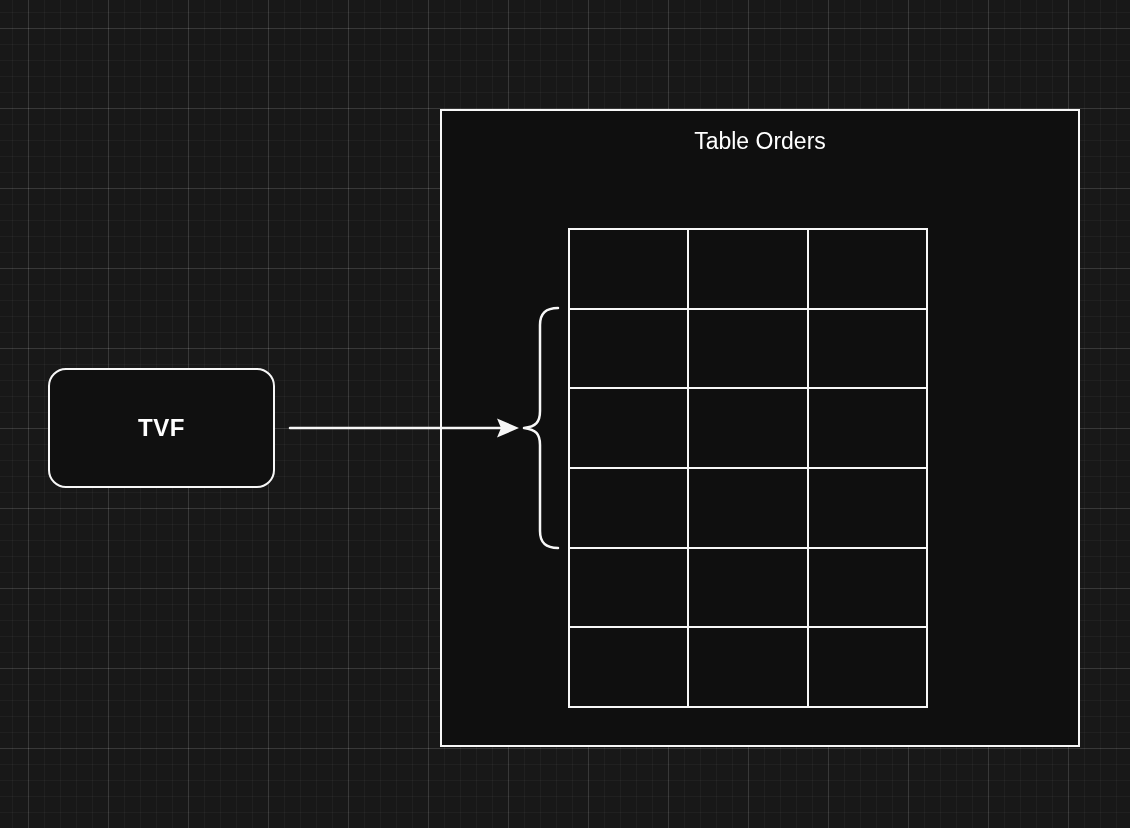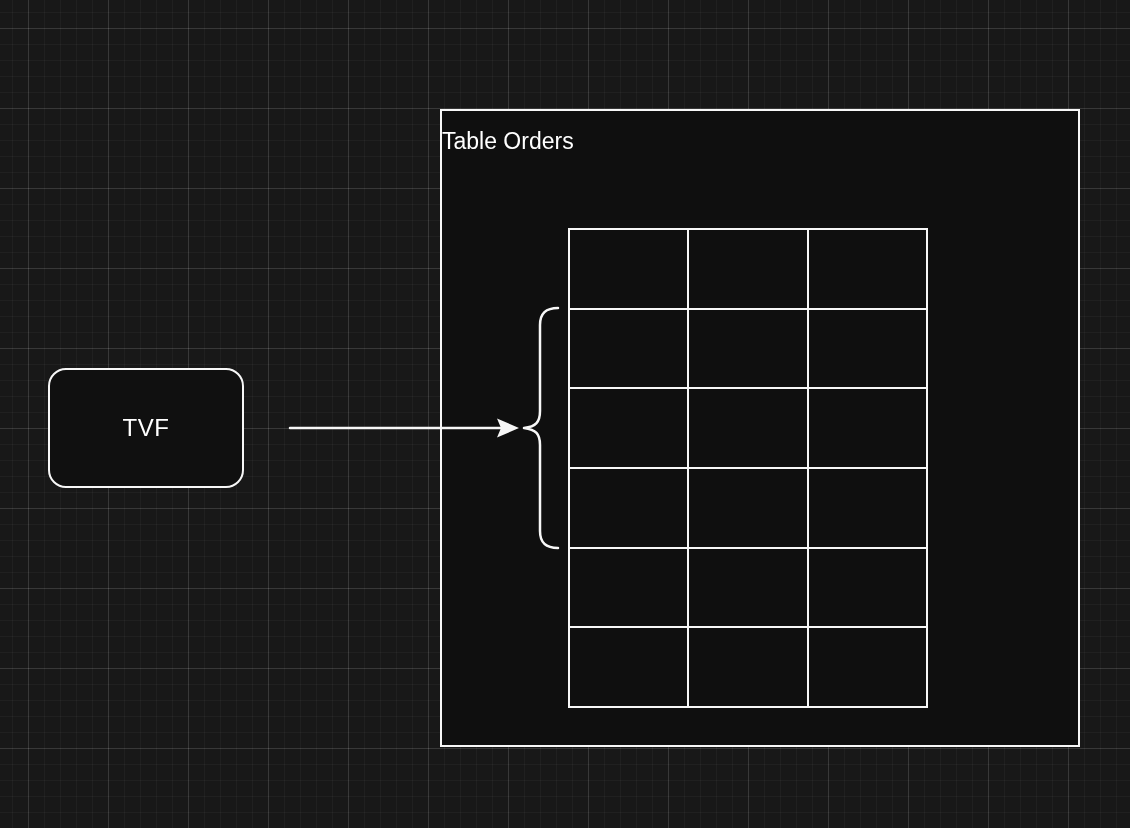--- a/index.html
+++ b/index.html
@@ -21,50 +21,51 @@
       linear-gradient(to bottom, rgba(255,255,255,0.035) 1px, transparent 1px);
     background-size: 80px 80px, 80px 80px, 16px 16px, 16px 16px;
     background-position: 28px 28px, 28px 28px, 12px 12px, 12px 12px;
   }
 
   
   .tvf-node {
     position: absolute;
     left: 48px;
     top: 368px;
-    width: 196px;
+    width: 227px;
     height: 120px;
     box-sizing: border-box;
     background: #101010;
     border: 2.5px solid #f7f7f7;
     border-radius: 18px;
     display: flex;
     align-items: center;
     justify-content: center;
+    font-weight: bold;
   }
   .tvf-node .label {
     color: #ffffff;
     font-size: 24px;
     letter-spacing: 0.5px;
   }
 
   
   .orders-frame {
     position: absolute;
     left: 440px;
     top: 109px;
     width: 640px;
     height: 638px;
     box-sizing: border-box;
     background: #0f0f0f;
     border: 2.5px solid #f7f7f7;
   }
   .orders-frame .frame-title {
     margin-top: 17px;
-    text-align: left;
+    text-align: center;
     color: #ffffff;
     font-size: 23px;
   }
 
   
   .orders-table {
     position: absolute;
     left: 568px;
     top: 228px;
     width: 360px;

